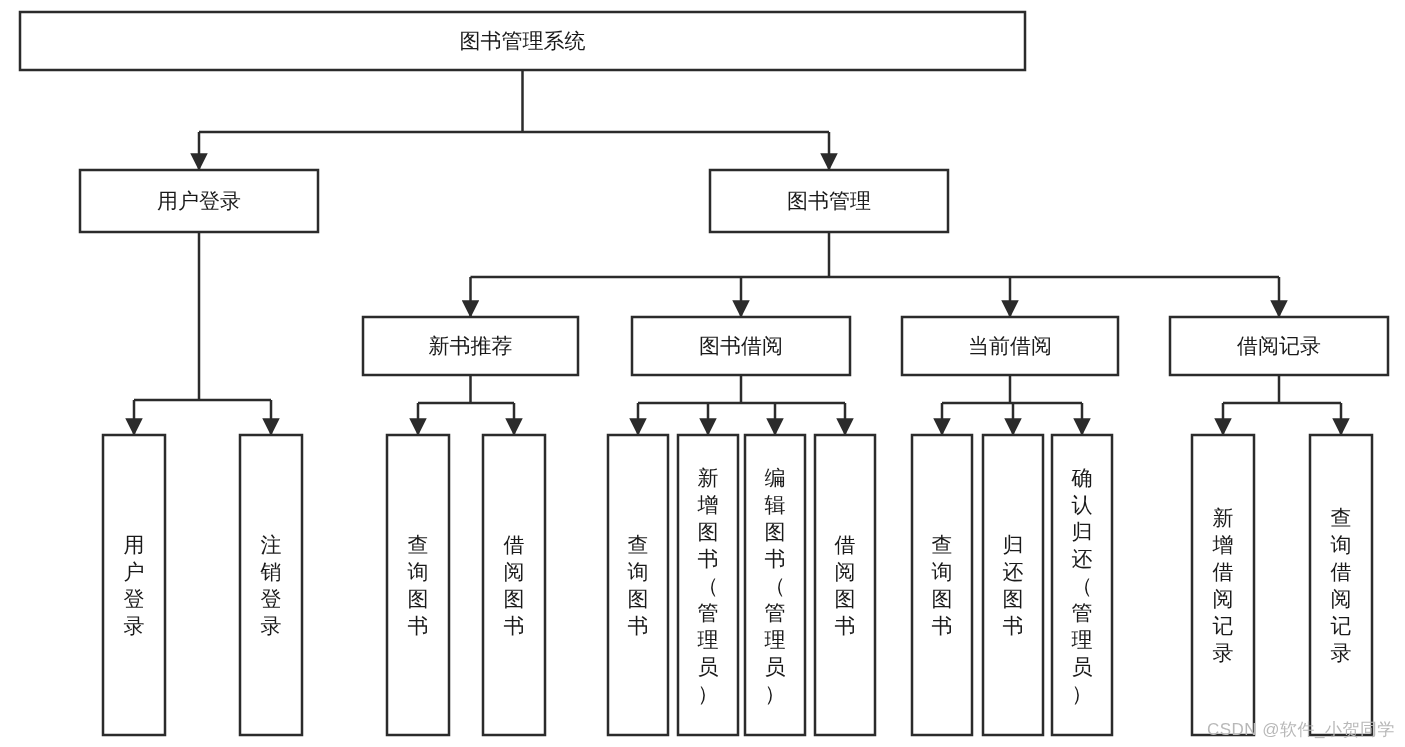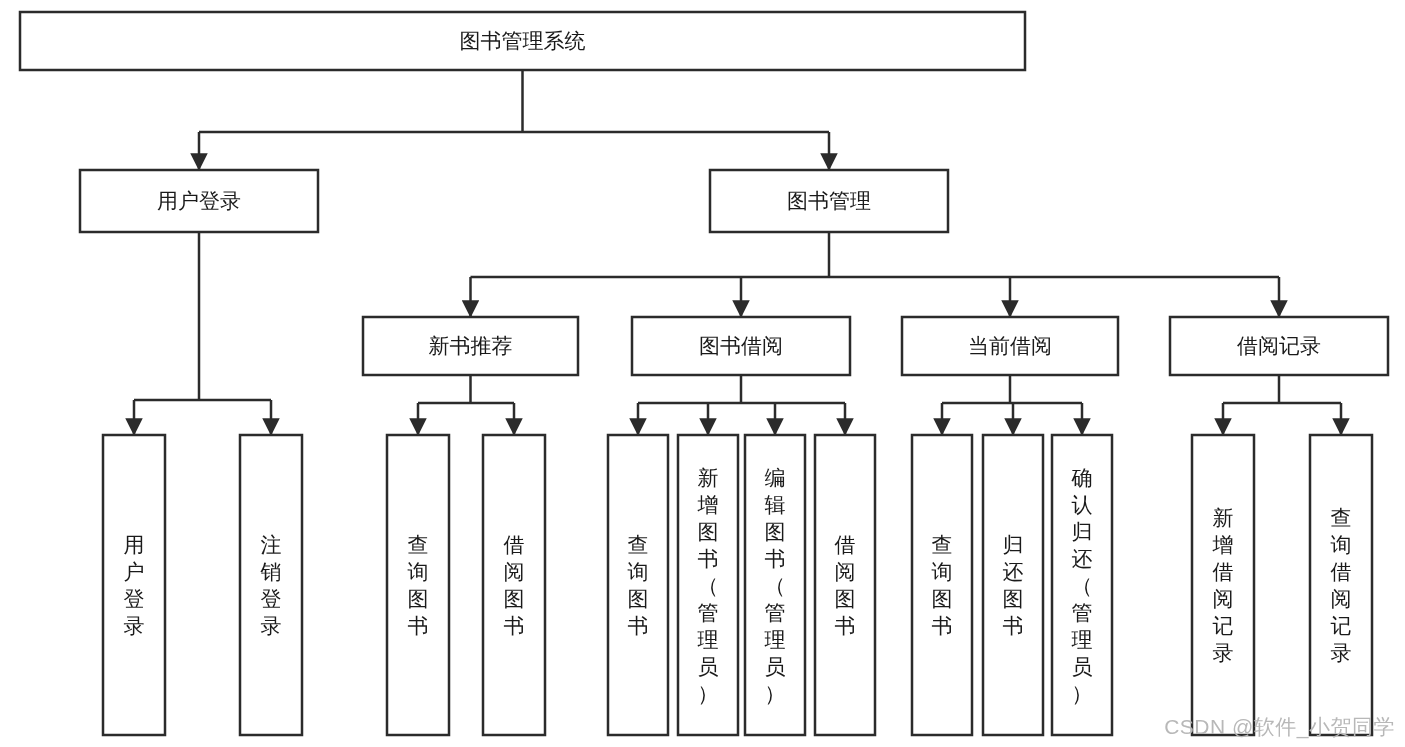--- a/index.html
+++ b/index.html
@@ -50,21 +50,21 @@
     font-family: "Liberation Sans", "DejaVu Sans", sans-serif;
     font-size: 21px;
     fill: #1a1a1a;
     text-anchor: middle;
   }
   .watermark {
     position: absolute;
     right: 10px;
     bottom: 6px;
     font-family: "Liberation Sans", "DejaVu Sans", sans-serif;
-    font-size: 21px;
+    font-size: 17px;
     color: #b8b8b8;
     white-space: nowrap;
     letter-spacing: 0.5px;
   }
 </style>
 </head>
 <body>
 
 <div id="diagram-root">
 

